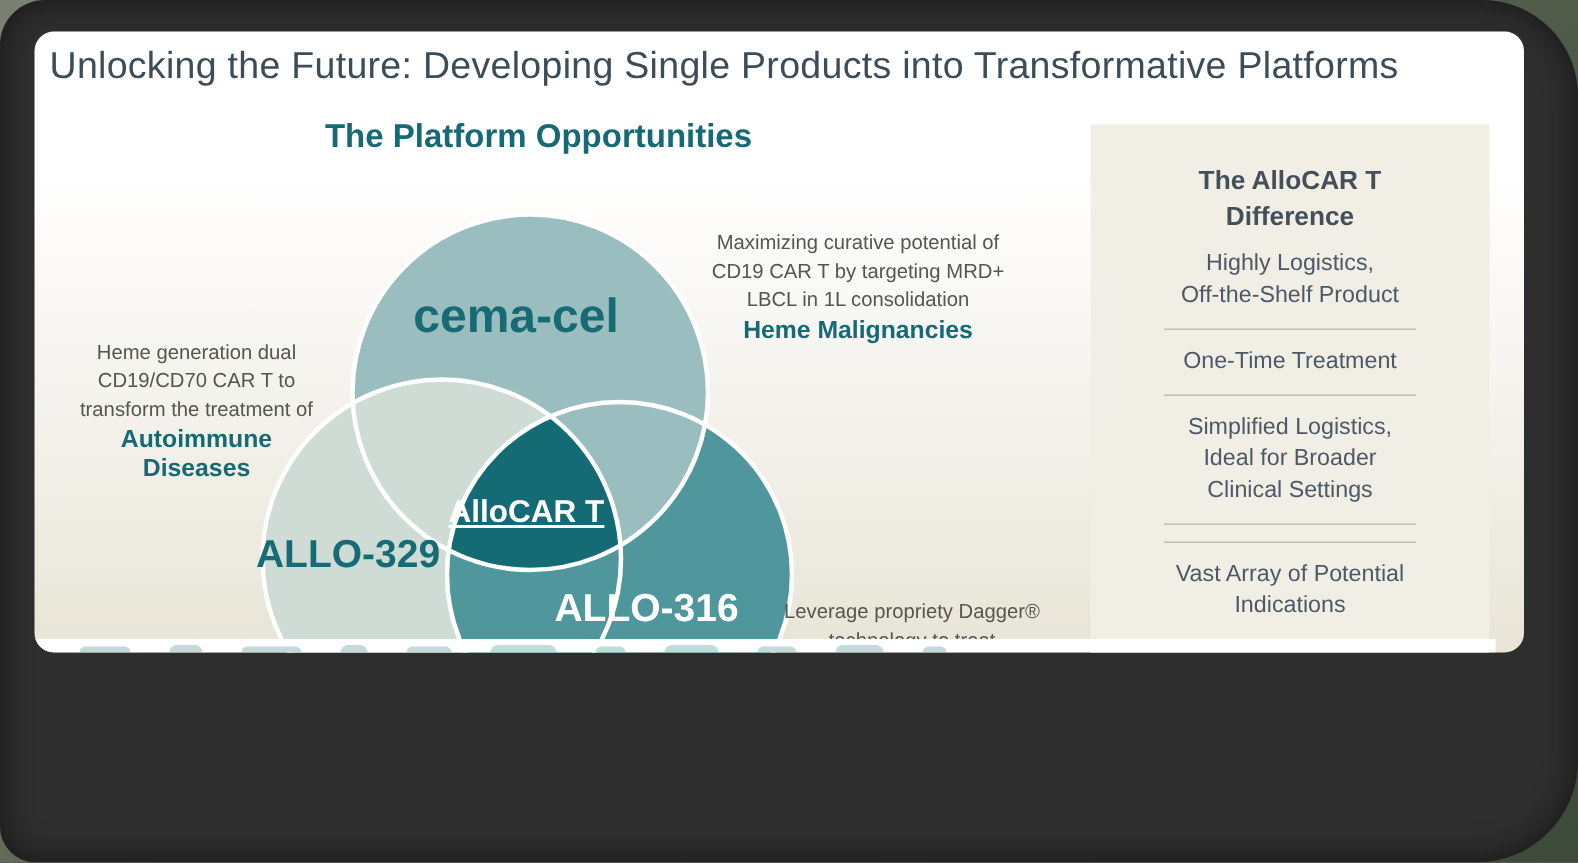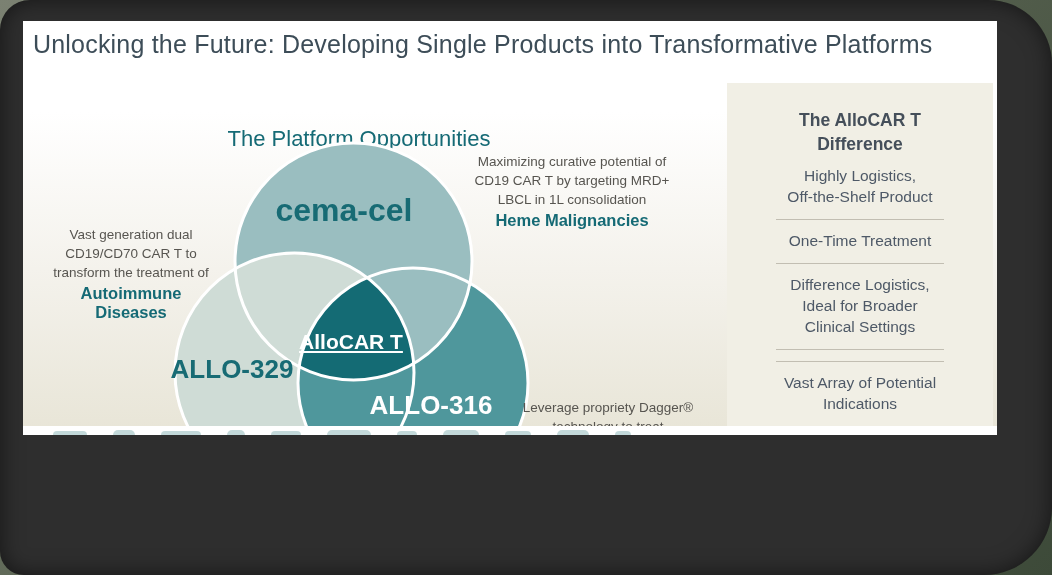--- a/index.html
+++ b/index.html
@@ -4,25 +4,25 @@
 <style>
   html,body{margin:0;padding:0;background:#6a7262;}
   .canvas{position:relative;width:1052px;height:575px;overflow:hidden;
           background:linear-gradient(135deg,#7b8172 0%,#5a6452 45%,#3d4a39 100%);
           font-family:"Liberation Sans", sans-serif;}
   .frame{position:absolute;inset:0;background:#2e2e2e;
          border-radius:30px 64px 68px 24px;
          box-shadow:inset 0 0 22px rgba(0,0,0,.55);}
   .slide{position:absolute;left:23px;top:21px;width:974px;height:414px;
          background:linear-gradient(180deg,#ffffff 0%,#ffffff 22%,#f4f2ec 60%,#e8e5d7 100%);
-         border-radius:0;overflow:hidden;}
+         border-radius:13px;overflow:hidden;padding-left:19px;}
   .slide-title{position:absolute;left:10px;top:9px;width:950px;
          font-size:25px;color:#3d4d58;letter-spacing:.2px;}
   .section-heading{position:absolute;left:186px;top:57px;width:300px;text-align:center;
-         font-size:22px;font-weight:normal;color:#156a75;margin-top:48px;}
+         font-size:22px;font-weight:bold;color:#156a75;}
   .venn{position:absolute;left:0;top:0;pointer-events:none;}
   .vlabel{position:absolute;text-align:center;font-weight:bold;}
   .lbl-cema{left:236px;top:171px;width:170px;font-size:32px;color:#176b74;}
   .lbl-329{left:124px;top:333px;width:170px;font-size:26px;color:#176b74;}
   .lbl-316{left:323px;top:369px;width:170px;font-size:26px;color:#ffffff;}
   .lbl-center{left:243px;top:309px;width:170px;font-size:21px;color:#ffffff;text-decoration:underline;}
   .ann{position:absolute;text-align:center;}
   .ann .desc{font-size:13.5px;line-height:1.42;color:#575550;white-space:pre-line;}
   .ann .hl{font-size:16.5px;line-height:1.15;font-weight:bold;color:#156a75;
            margin-top:2px;white-space:pre-line;}
@@ -94,42 +94,42 @@
       <div class="vlabel lbl-center">AlloCAR T</div>
 
       <div class="ann ann-heme">
         <div class="desc">Maximizing curative potential of
 CD19 CAR T by targeting MRD+
 LBCL in 1L consolidation</div>
         <div class="hl">Heme Malignancies</div>
       </div>
 
       <div class="ann ann-auto">
-        <div class="desc">Vast generation dual
+        <div class="desc">Heme generation dual
 CD19/CD70 CAR T to
 transform the treatment of</div>
         <div class="hl">Autoimmune
 Diseases</div>
       </div>
 
       <div class="ann ann-solid">
         <div class="desc">Leverage propriety Dagger®
 technology to treat</div>
         <div class="hl">Vast Tumors</div>
       </div>
 
       <aside class="sidebar">
         <div class="sidebar-heading">The AlloCAR T
 Difference</div>
         <div class="sidebar-item">Highly Logistics,
 Off-the-Shelf Product</div>
         <div class="sidebar-divider"></div>
         <div class="sidebar-item">One-Time Treatment</div>
         <div class="sidebar-divider"></div>
-        <div class="sidebar-item">Difference Logistics,
+        <div class="sidebar-item">Simplified Logistics,
 Ideal for Broader
 Clinical Settings</div>
         <div class="sidebar-divider"></div>
         <div class="sidebar-divider"></div>
         <div class="sidebar-item">Vast Array of Potential
 Indications</div>
       </aside>
 
       <div class="footer-strip">
         <span class="wm" style="width:34px"></span>

